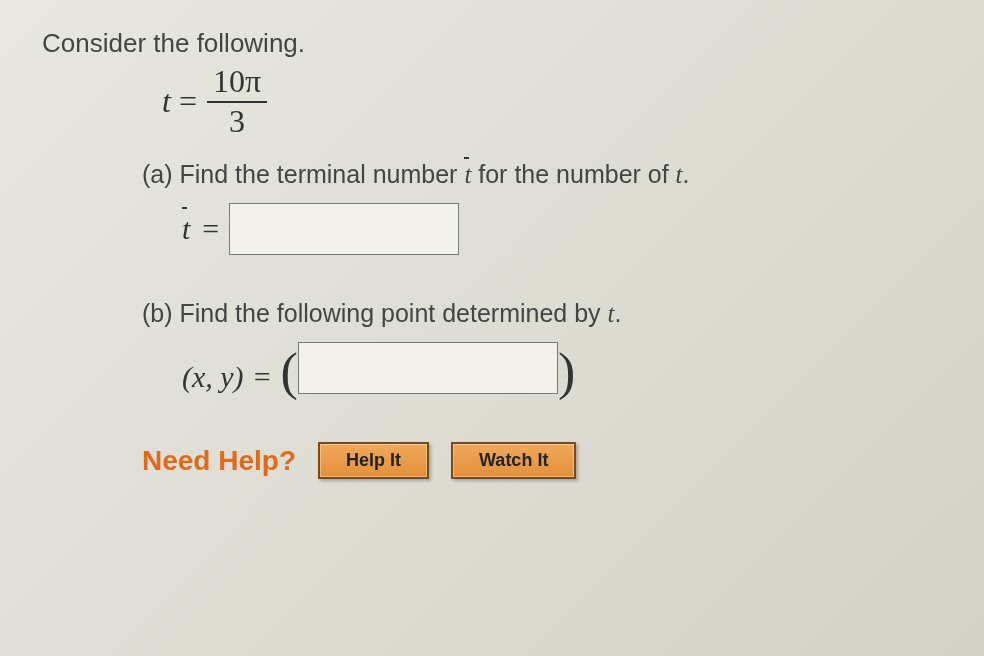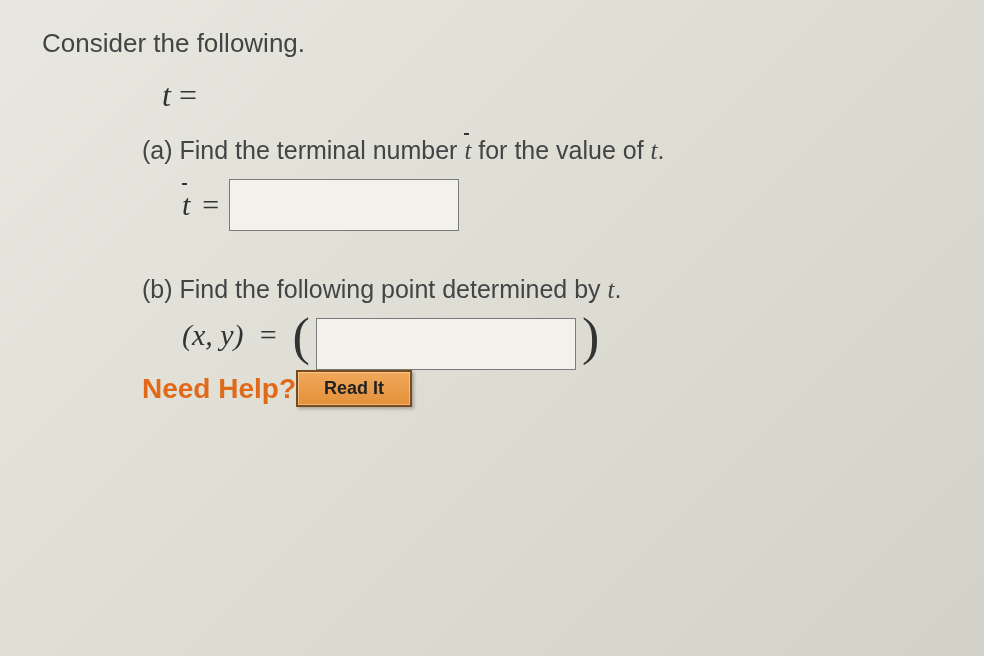--- a/index.html
+++ b/index.html
@@ -8,21 +8,21 @@
     background:linear-gradient(135deg,#e8e8e0 0%,#ddddd4 50%,#d2d2c8 100%);
     font-family:Verdana,Geneva,sans-serif;
     color:#333;
     box-sizing:border-box;
     padding:28px 42px;
     position:relative;
   }
   .prompt{
     font-size:26px;
     color:#444;
-    margin-bottom:18px;
+    margin-bottom:6px;
   }
   .eq-block{
     margin-left:120px;
     font-family:"Times New Roman",serif;
     font-size:32px;
     color:#333;
     display:flex;
     align-items:center;
     margin-bottom:22px;
   }
@@ -66,31 +66,31 @@
   .ans-input{
     width:230px;height:52px;
     border:1px solid #7a7a7a;
     background:#f2f2ea;
     font-size:22px;
     padding:0 6px;
     box-sizing:border-box;
   }
   .answer-row2{
     margin-left:140px;
-    display:flex;align-items:flex-start;
+    display:flex;align-items:flex-end;
     font-family:"Times New Roman",serif;
     font-size:30px;
-    gap:6px;
+    margin-bottom:48px;
   }
   .answer-row2 .lhs{font-style:italic}
   .answer-row2 .eq{margin:0 10px}
   .paren{font-size:52px;font-family:"Times New Roman",serif;line-height:0.8;color:#333;position:relative;top:-2px}
   .help-row{
     margin-left:100px;
-    display:flex;align-items:center;
+    display:flex;align-items:center;gap:22px;
   }
   .need-help{
     font-size:28px;
     font-weight:bold;
     color:#e06a1a;
   }
   .help-btn{
     background:linear-gradient(#f0a95a,#e38f3a);
     border:2px solid #7a4a1a;
     font-family:Verdana,Geneva,sans-serif;
@@ -103,25 +103,29 @@
   }
 </style>
 </head>
 <body>
 
 <div class="prompt">Consider the following.</div>
 
 <div class="eq-block">
   <span class="eq-lhs">t</span>
   <span class="eq-eq">=</span>
+  <span class="frac">
+    <span class="num">10π</span>
+    <span class="den">3</span>
+  </span>
 </div>
 
 <div class="part">
   <span>(a)</span>
-  <span>Find the terminal number </span><span class="tbar">t</span><span> for the value of </span><span class="it">t</span><span>.</span>
+  <span>Find the terminal number </span><span class="tbar">t</span><span> for the number of </span><span class="it">t</span><span>.</span>
 </div>
 
 <div class="answer-row">
   <span class="rel">t</span>
   <span class="eq">=</span>
   <input class="ans-input" type="text" value="" style="">
 </div>
 
 <div class="part">
   <span>(b)</span>
@@ -131,14 +135,15 @@
 <div class="answer-row2">
   <span class="lhs">(x, y)</span>
   <span class="eq">=</span>
   <span class="paren">(</span>
   <input class="ans-input" type="text" style="width: 260px;" value="">
   <span class="paren">)</span>
 </div>
 
 <div class="help-row">
   <span class="need-help">Need Help?</span>
-  <button class="help-btn">Read It</button>
+  <button class="help-btn">Help It</button>
+  <button class="help-btn">Watch It</button>
 </div>
 
 </body></html>

